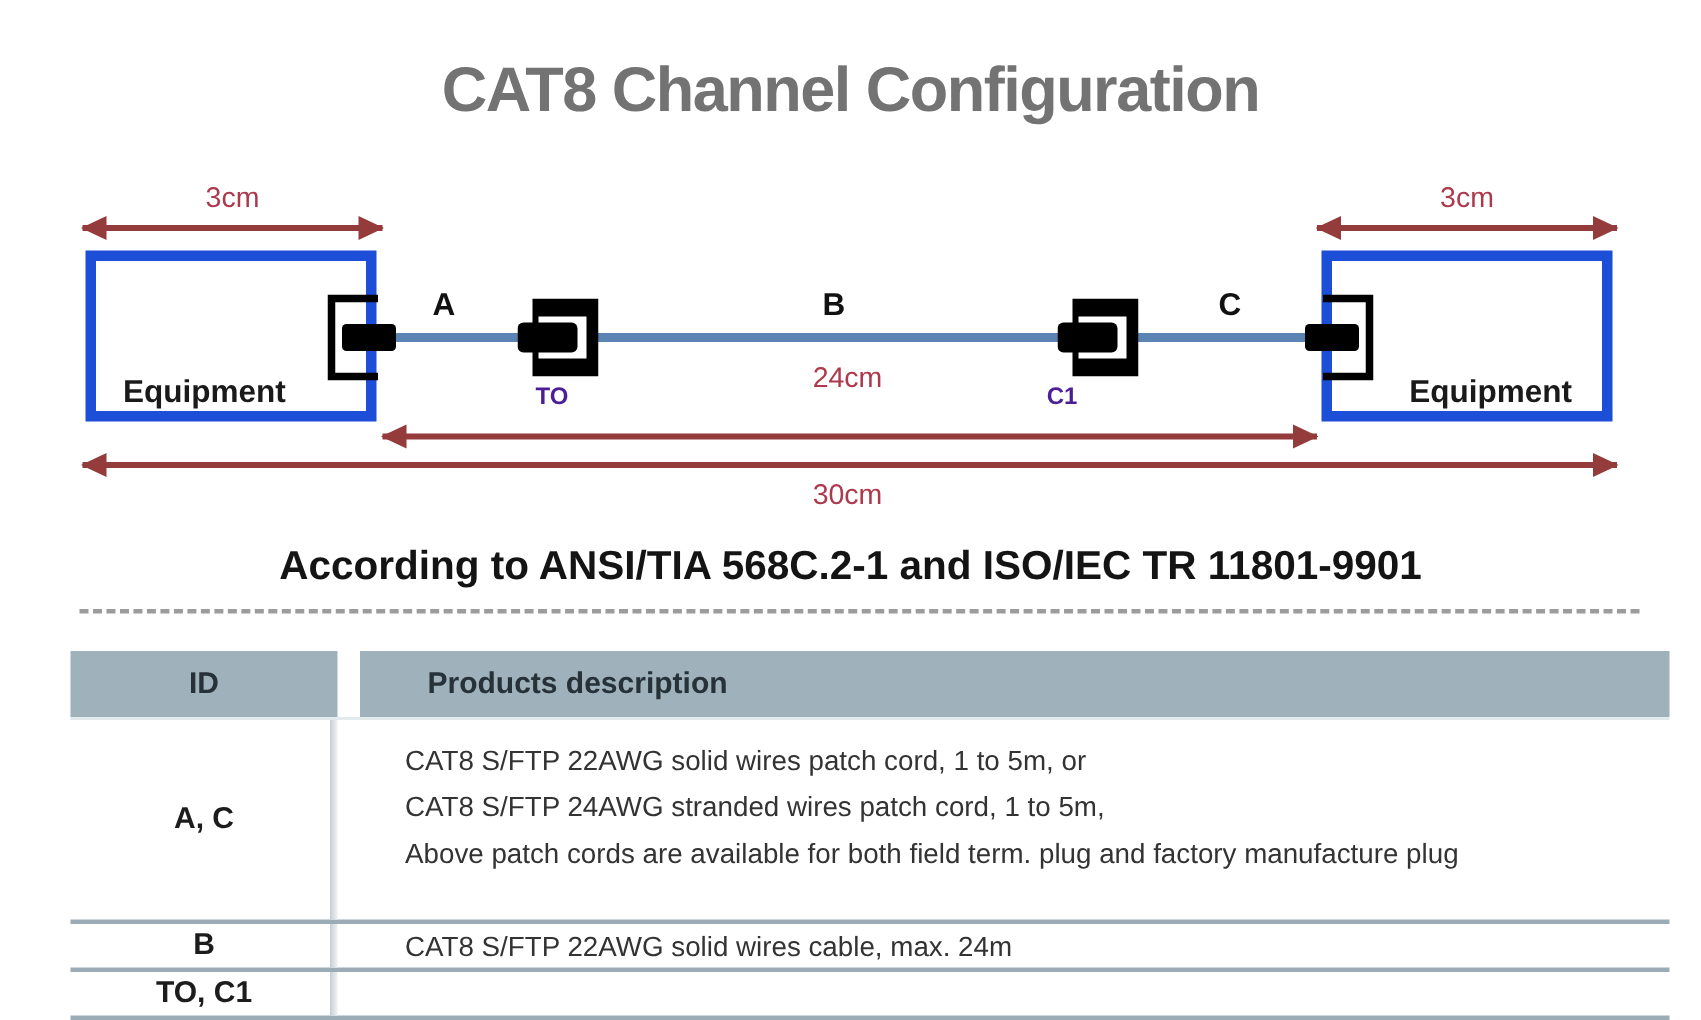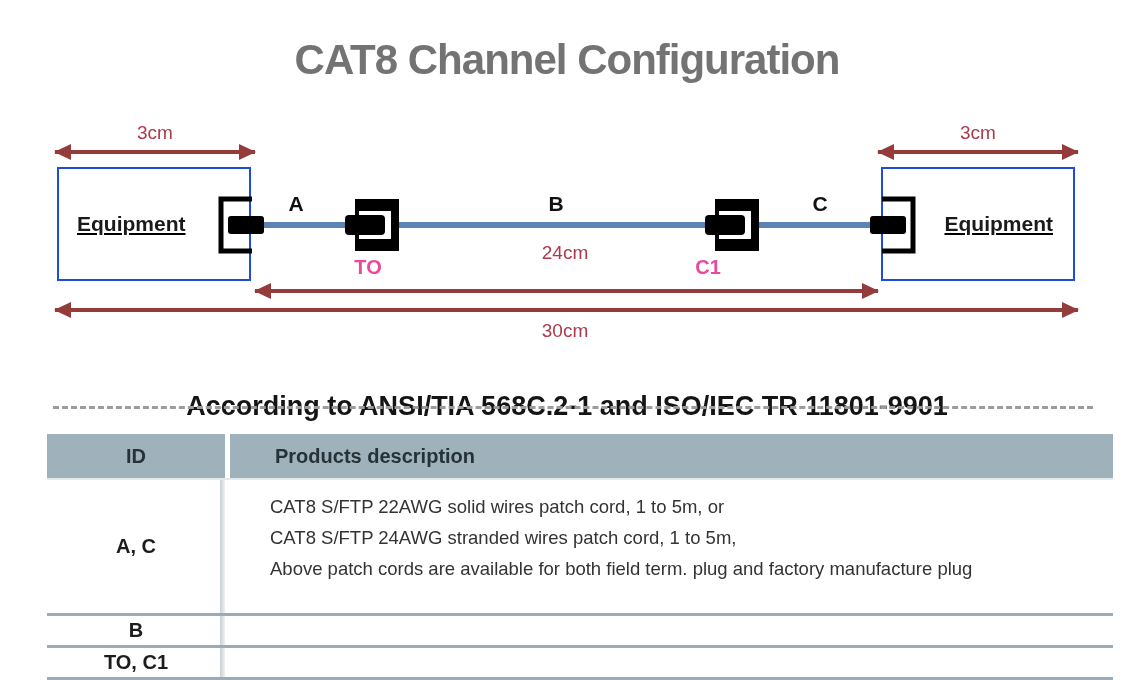--- a/index.html
+++ b/index.html
@@ -21,54 +21,54 @@
     border-top:8px solid transparent; border-bottom:8px solid transparent;
   }
   .dim-arrow::before { left:-1px; border-right:17px solid #943B3B; }
   .dim-arrow::after  { right:-1px; border-left:17px solid #943B3B; }
   .dim-label {
     position:absolute; color:#AC3A4C; font-size:19px; text-align:center;
   }
   
   .equipment-box {
     position:absolute; top:167px; width:194px; height:114px;
-    border:2px solid #1d4ed8; background:#ffffff;
-    display:flex; align-items:center;text-decoration:underline;
+    border:7px solid #1d4ed8; background:#ffffff;
+    display:flex; align-items:flex-end;
   }
   .equipment-box .eq-label {
     font-size:21px; font-weight:600; color:#1a1a1a; width:100%;
   }
   .equipment-box.left .eq-label { text-align:left; padding-left:18px; }
   .equipment-box.right .eq-label { text-align:right; padding-right:20px; }
   
   .cable { position:absolute; top:222px; height:6px; background:#5B84B5; }
   
   .connector { position:absolute; }
   
   .seg-label {
     position:absolute; top:192px; width:60px; text-align:center;
     font-size:21px; font-weight:600; color:#111;
   }
   .conn-label {
     position:absolute; top:256px; width:80px; text-align:center;
-    font-size:20px; font-weight:600; color:#ec4899;
+    font-size:16px; font-weight:600; color:#4c1d95;
   }
   
   .standard-note {
     position:absolute; top:362px; left:0; width:1134px; text-align:center;
-    font-size:27px; font-weight:600; color:#141414;margin-top:29px;
+    font-size:27px; font-weight:600; color:#141414;
   }
   
   .dashed-divider {
     position:absolute; top:406px; left:53px; width:1040px; height:0;
     border-top:3px dashed #9C9C9C;
   }
   
   .spec-table { position:absolute; top:434px; left:47px; width:1066px; }
-  .thead { display:flex; gap:5px; background:#ffffff; }
+  .thead { display:flex; gap:15px; background:#ffffff; }
   .th {
     background:#9FB1BB; height:44px; display:flex; align-items:center;
     font-size:20px; font-weight:700; color:#263238;
   }
   .th-id { width:178px; justify-content:center; }
   .th-desc { flex:1; padding-left:45px; }
   .trow {
     display:flex; border-bottom:3px solid #9BACB6;
   }
   .trow.first { border-top:2px solid #E3EAED; }
@@ -165,20 +165,23 @@
       <div class="td-id">A, C</div>
       <div class="td-desc">
         <div class="desc-line">CAT8 S/FTP 22AWG solid wires patch cord, 1 to 5m, or</div>
         <div class="desc-line">CAT8 S/FTP 24AWG stranded wires patch cord, 1 to 5m,</div>
         <div class="desc-line">Above patch cords are available for both field term. plug and factory manufacture plug</div>
       </div>
     </div>
 
     <div class="trow short">
       <div class="td-id">B</div>
+      <div class="td-desc">
+        <div class="desc-line">CAT8 S/FTP 22AWG solid wires cable, max. 24m</div>
+      </div>
     </div>
 
     <div class="trow short">
       <div class="td-id">TO, C1</div>
     </div>
   </div>
 
 </div>
 
 </body></html>

